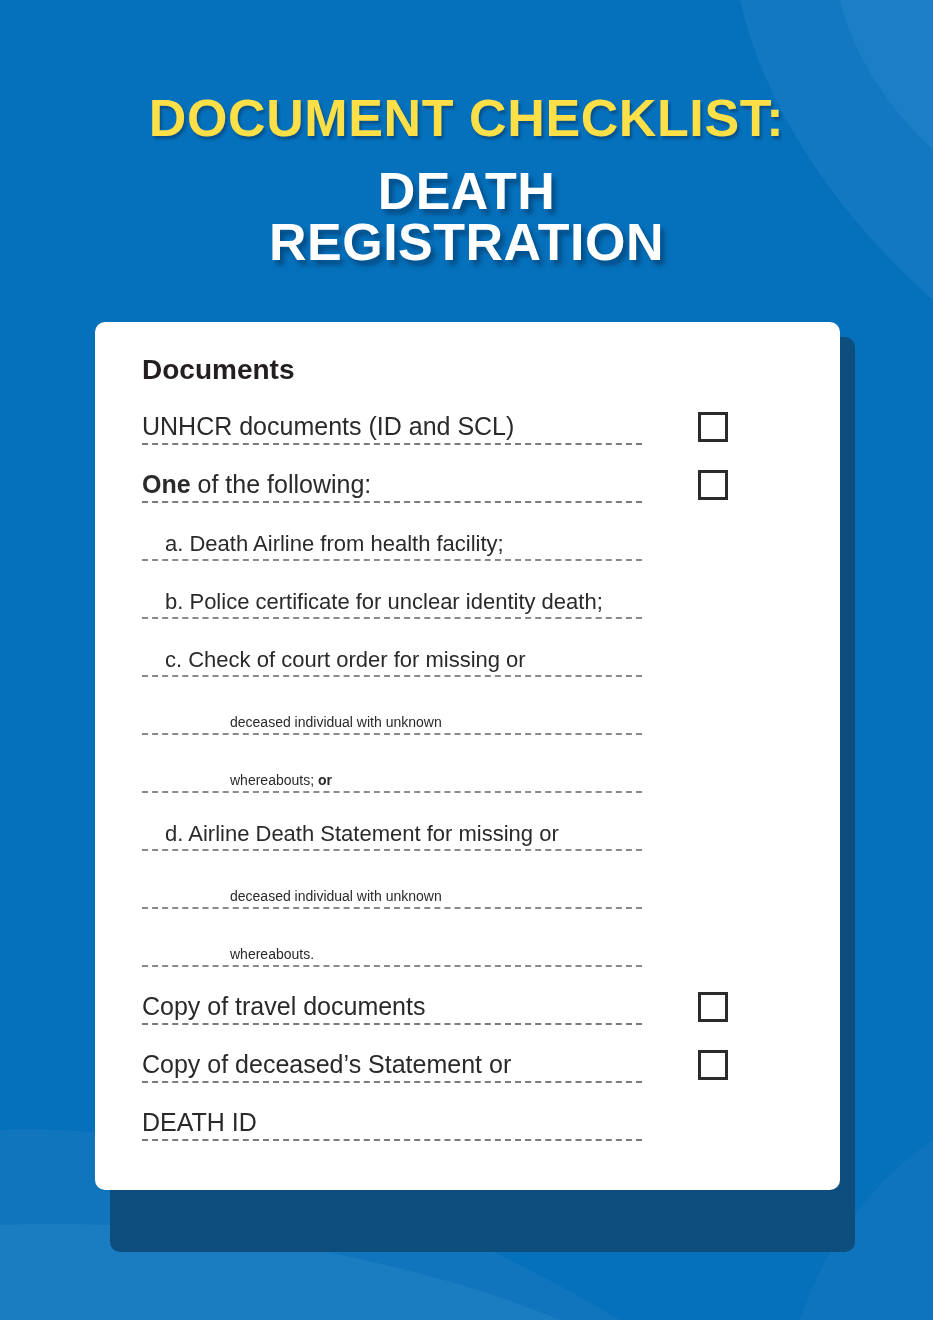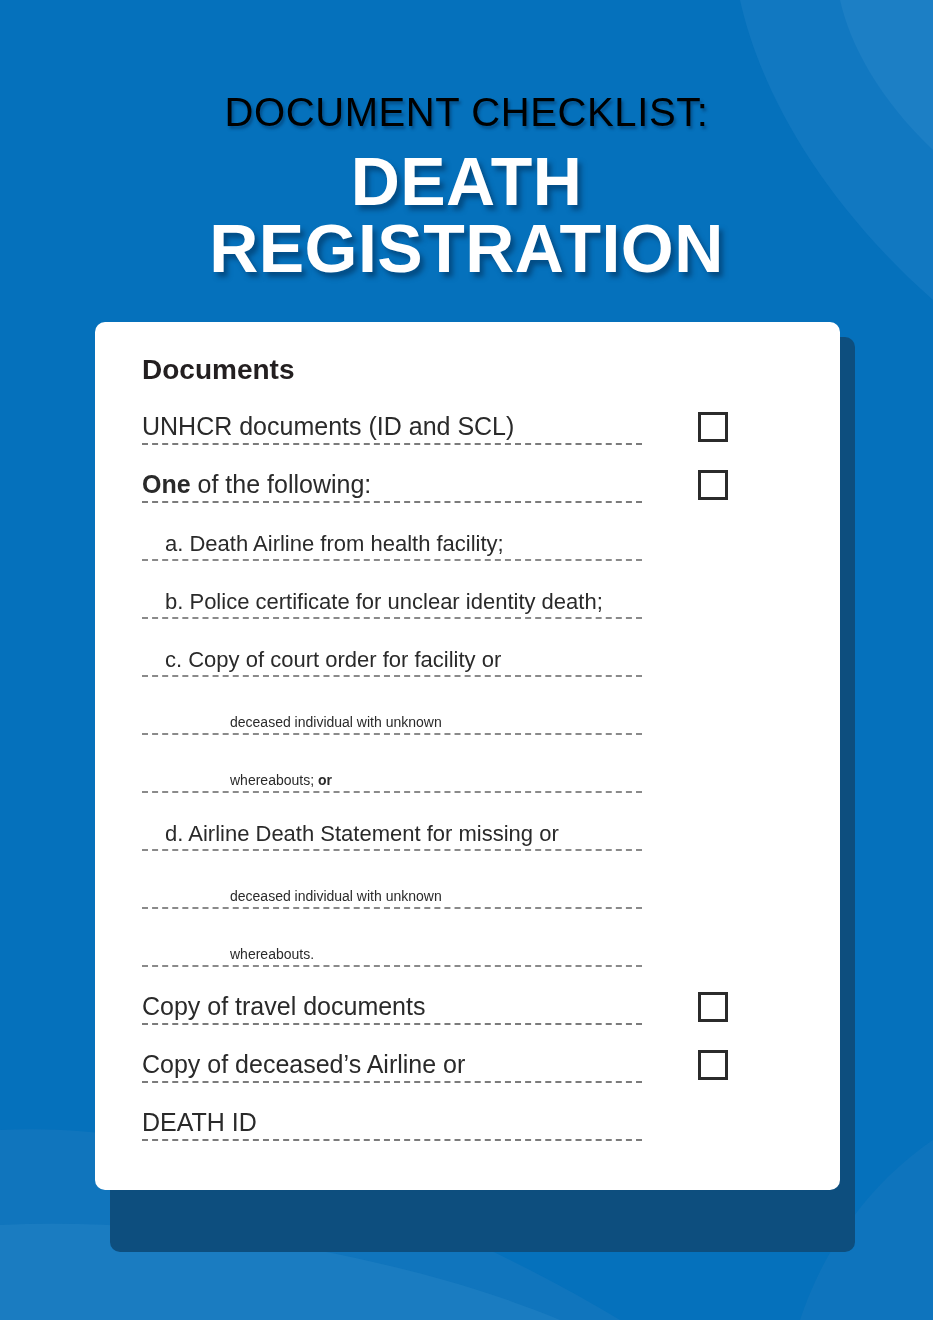--- a/index.html
+++ b/index.html
@@ -22,30 +22,30 @@
   
   .title-block {
     position:absolute;
     left:0; top:0;
     width:933px;
     text-align:center;
     z-index:5;
   }
   .title-kicker {
     margin-top:92px;
-    font-size:40px;
-    font-weight:normal;
+    font-size:52px;
+    font-weight:bold;
     letter-spacing:0.6px;
-    color:#000000;
+    color:#fde047;
     text-shadow:2px 3px 3px rgba(0,40,80,.45);
     line-height:1;
   }
   .title-main {
-    margin-top:16px;
-    font-size:68px;
+    margin-top:22px;
+    font-size:52px;
     font-weight:bold;
     color:#ffffff;
     line-height:0.98;
     letter-spacing:0.5px;
     text-shadow:4px 5px 5px rgba(0,45,85,.55);
   }
   .title-main .line2 { display:block; }
 
   
   .card-shadow {
@@ -179,21 +179,21 @@
       </div>
       <div class="row lvl1">
         <div class="row-label">a. Death Airline from health facility;</div>
         <div class="row-rule"></div>
       </div>
       <div class="row lvl1">
         <div class="row-label">b. Police certificate for unclear identity death;</div>
         <div class="row-rule"></div>
       </div>
       <div class="row lvl1">
-        <div class="row-label">c. Copy of court order for facility or</div>
+        <div class="row-label">c. Check of court order for missing or</div>
         <div class="row-rule"></div>
       </div>
       <div class="row lvl2">
         <div class="row-label">deceased individual with unknown</div>
         <div class="row-rule"></div>
       </div>
       <div class="row lvl2">
         <div class="row-label">whereabouts; <b>or</b></div>
         <div class="row-rule"></div>
       </div>
@@ -208,21 +208,21 @@
       <div class="row lvl2">
         <div class="row-label">whereabouts.</div>
         <div class="row-rule"></div>
       </div>
       <div class="row lvl0">
         <div class="row-label">Copy of travel documents</div>
         <div class="row-rule"></div>
         <div class="row-check" role="checkbox" aria-checked="false"></div>
       </div>
       <div class="row lvl0">
-        <div class="row-label">Copy of deceased’s Airline or</div>
+        <div class="row-label">Copy of deceased’s Statement or</div>
         <div class="row-rule"></div>
         <div class="row-check" role="checkbox" aria-checked="false"></div>
       </div>
       <div class="row lvl0">
         <div class="row-label">DEATH ID</div>
         <div class="row-rule"></div>
       </div>
       <div class="row lvl0">
         <div class="row-label"></div>
         <div class="row-rule"></div>

